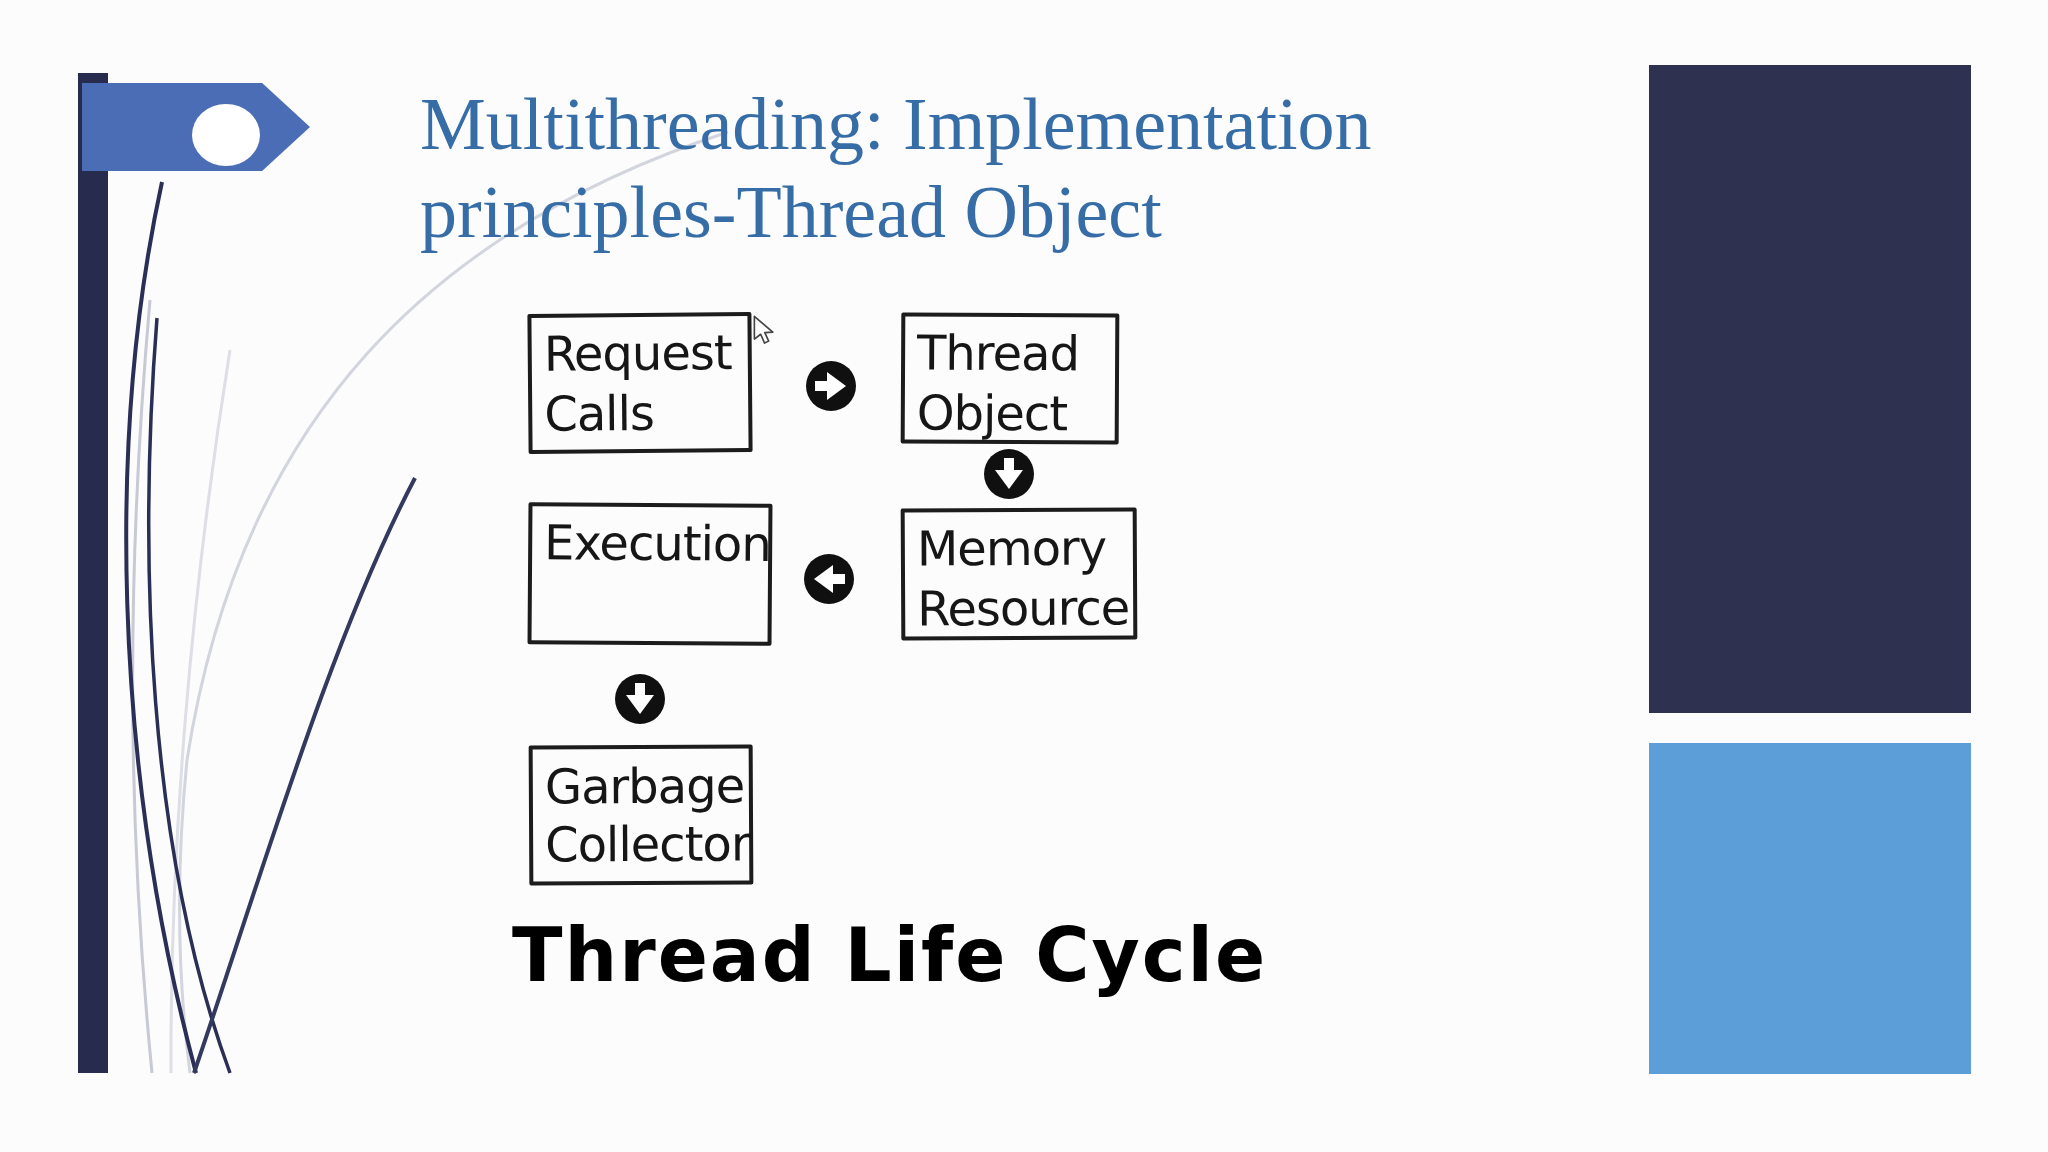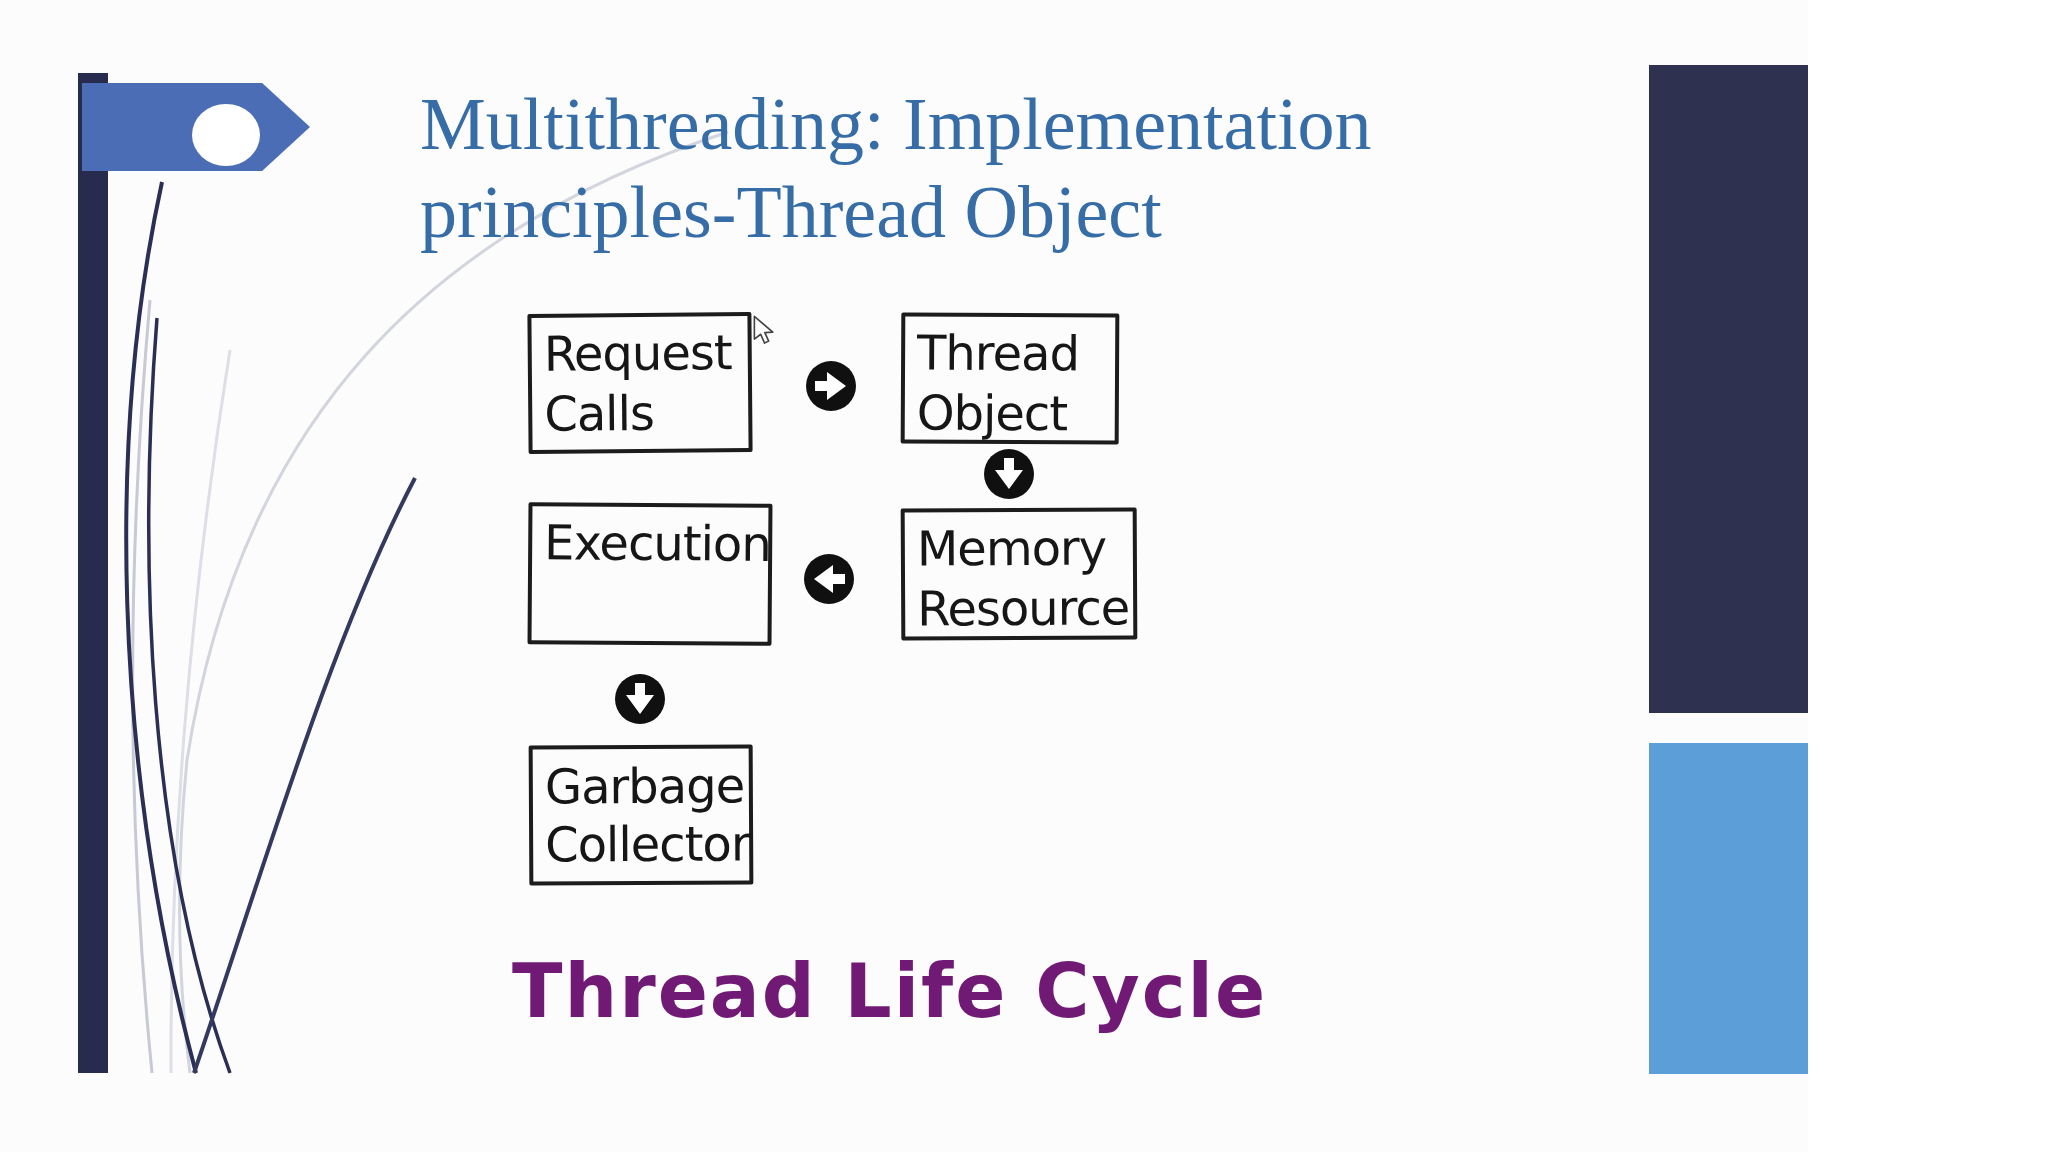--- a/index.html
+++ b/index.html
@@ -1,18 +1,18 @@
 <!DOCTYPE html>
 <html><head>
 <meta charset="utf-8">
 <style>
   html, body { margin: 0; padding: 0; background: #ffffff; }
   .stage {
     position: relative;
-    width: 1808px;
+    width: 2048px;
     height: 1152px;
     background: #fcfcfd;
     overflow: hidden;
     font-family: "DejaVu Sans", sans-serif;
   }
 
   
   .curves {
     position: absolute;
     left: 0; top: 0;
@@ -96,23 +96,22 @@
   .arrow-down-1 { left: 983px; top: 448px; transform: rotate(90deg); }
   .arrow-left  { left: 803px; top: 553px; transform: rotate(180deg); }
   .arrow-down-2 { left: 614px; top: 673px; transform: rotate(90deg); }
 
   .caption {
     position: absolute;
     left: 512px; top: 912px;
     font-size: 74px;
     font-weight: bold;
     letter-spacing: 2px;
-    color: #701a75;
+    color: #000000;
     white-space: nowrap;
-    margin-top: 36px;
   }
 
   .cursor {
     position: absolute;
     left: 753px; top: 315px;
     width: 22px; height: 26px;
   }
 </style>
 </head>
 <body>

